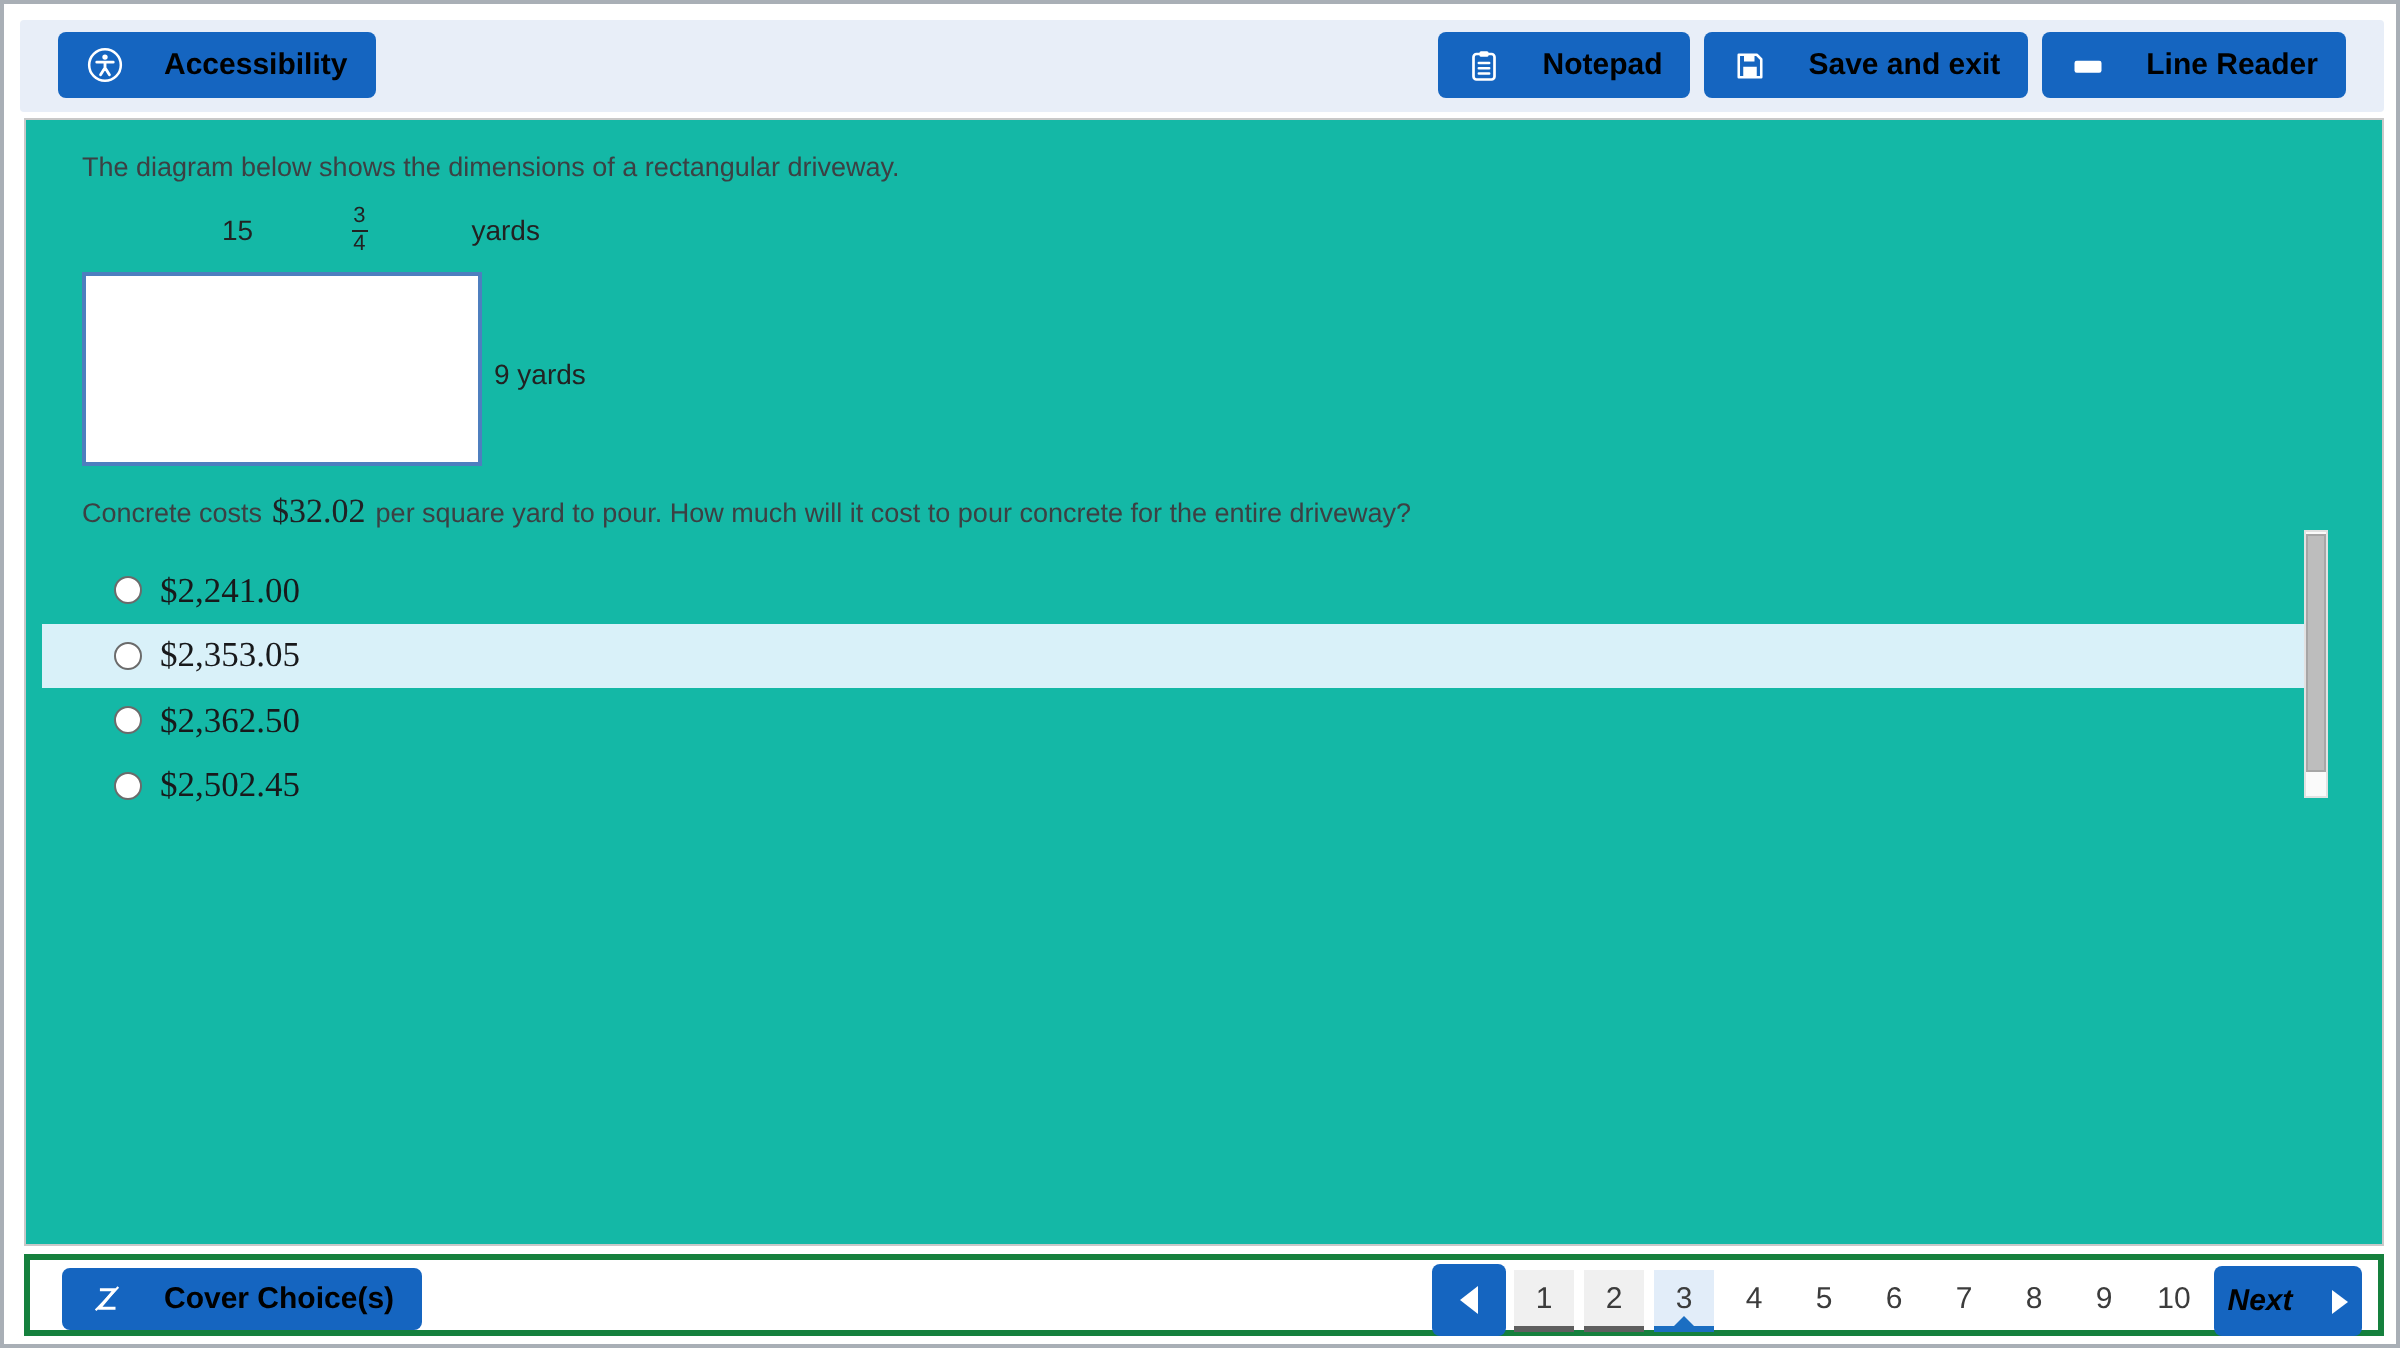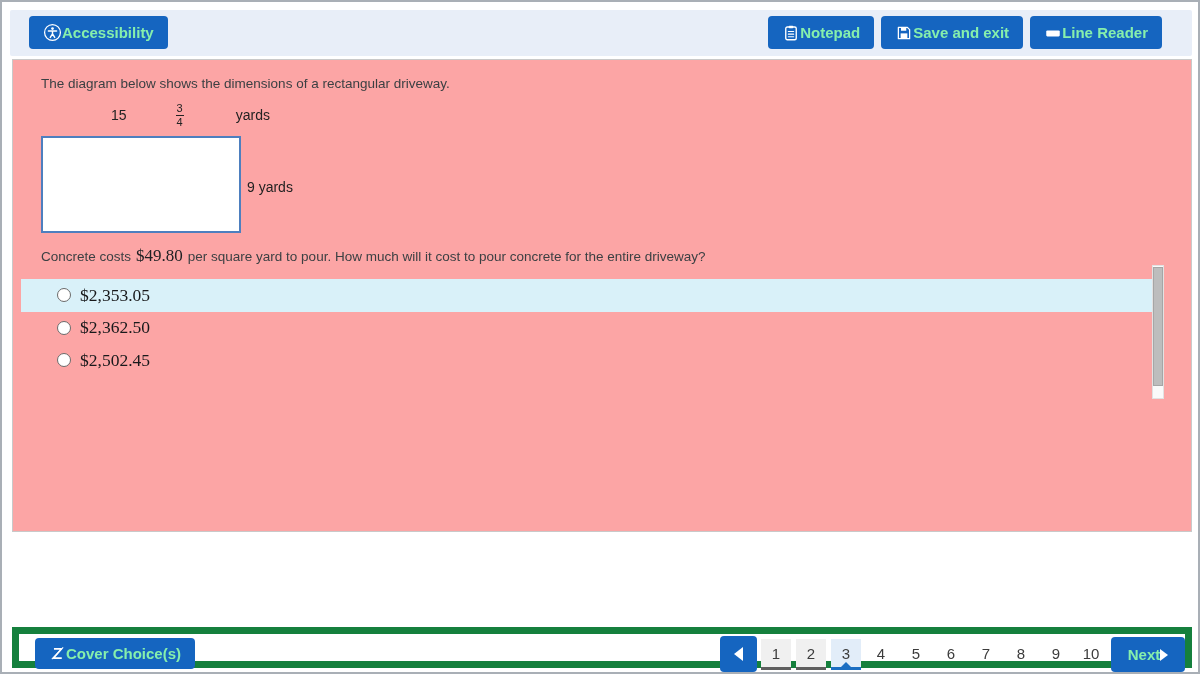--- a/index.html
+++ b/index.html
@@ -18,45 +18,45 @@
   
   .topbar {
     position: absolute;
     left: 8px; top: 8px;
     width: 1182px; height: 46px;
     background: #e8eef8;
     border-radius: 2px;
   }
   .btn {
     background: #1565c0;
-    color: #86efac;
+    color: #000000;
     border: none;
     border-radius: 4px;
     font-family: "Liberation Sans", sans-serif;
     font-size: 15px;
     font-weight: 600;
     display: inline-flex;
     align-items: center;
     justify-content: center;
-    gap: 0;
+    gap: 20px;
     padding: 0 14px;
     height: 33px;
     cursor: pointer;
     white-space: nowrap;
   }
   .btn svg { flex: 0 0 auto; display: block; }
   .topbar .left-group { position: absolute; left: 19px; top: 6px; }
-  .topbar .right-group { position: absolute; right: 30px; top: 6px; display: flex; gap: 7px; }
+  .topbar .right-group { position: absolute; right: 19px; top: 6px; display: flex; gap: 7px; }
 
   
   .main {
     position: absolute;
     left: 10px; top: 57px;
-    width: 1180px; height: 473px;
-    background: #fca5a5;
+    width: 1180px; height: 564px;
+    background: #14b8a6;
     border: 1px solid #c9c9c9;
   }
   .intro {
     position: absolute;
     left: 28px; top: 16px;
     font-size: 13.5px;
     color: #3c4043;
   }
   .dim-label {
     position: absolute;
@@ -146,21 +146,21 @@
     background: #bdbdbd;
     border: 1px solid #a6a6a6;
   }
 
   
   .bottombar {
     position: absolute;
     left: 10px; top: 625px;
     width: 1180px; height: 41px;
     background: #fff;
-    border: 7px solid #15803d;
+    border: 3px solid #15803d;
   }
   .cover-btn { position: absolute; left: 16px; top: 4px; height: 31px; }
   .pager-back {
     position: absolute;
     left: 701px; top: 2px;
     width: 37px; height: 36px;
     padding: 0;
   }
   .tri-left {
     width: 0; height: 0;
@@ -198,21 +198,21 @@
     position: absolute;
     bottom: 0; left: 50%;
     transform: translateX(-50%);
     border-left: 5px solid transparent;
     border-right: 5px solid transparent;
     border-bottom: 5px solid #1b6ec2;
   }
   .next-btn {
     position: absolute;
     left: 1092px; top: 3px;
-    width: 74px; height: 35px;
+    width: 74px; height: 35px; font-style: italic;
   }
 </style>
 </head>
 <body>
 
 <div class="page">
 
   <div class="topbar">
     <div class="left-group">
       <button class="btn">
@@ -268,25 +268,29 @@
         <span class="den">4</span>
       </span>
       <span>yards</span>
     </div>
 
     <div class="driveway-rect"></div>
     <div class="side-label">9 yards</div>
 
     <div class="prompt">
       <span>Concrete costs</span>
-      <span class="math-serif">$49.80</span>
+      <span class="math-serif">$32.02</span>
       <span>per square yard to pour. How much will it cost to pour concrete for the entire driveway?</span>
     </div>
 
     <div class="options">
+      <div class="option-row">
+        <span class="radio"></span>
+        <span class="option-label">$2,241.00</span>
+      </div>
       <div class="option-row highlighted">
         <span class="radio"></span>
         <span class="option-label">$2,353.05</span>
       </div>
       <div class="option-row">
         <span class="radio"></span>
         <span class="option-label">$2,362.50</span>
       </div>
       <div class="option-row">
         <span class="radio"></span>

